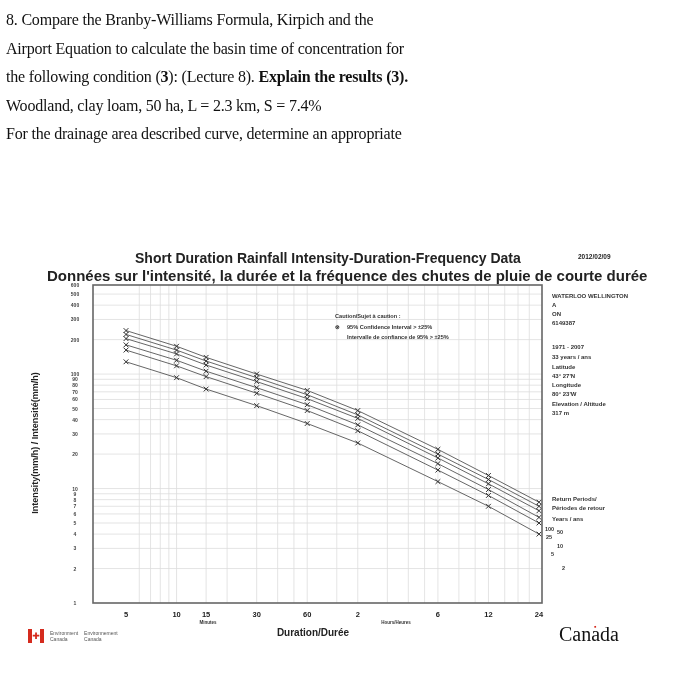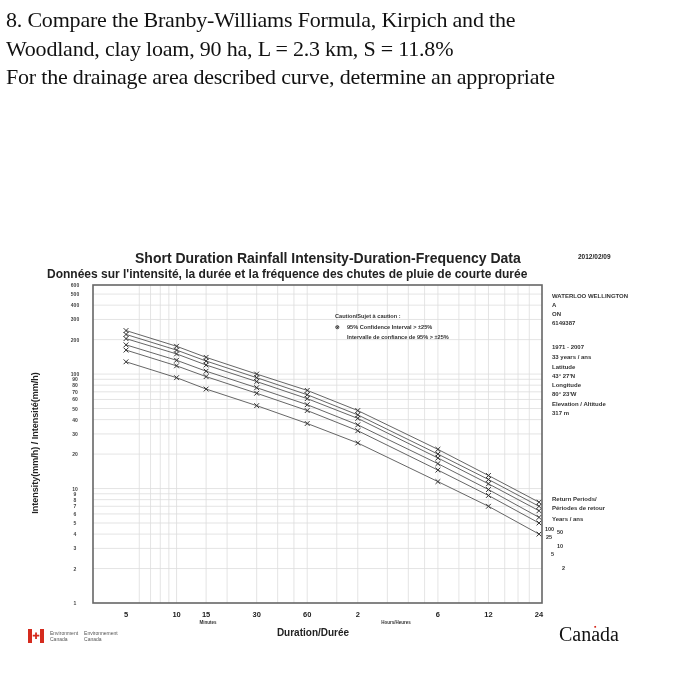--- a/index.html
+++ b/index.html
@@ -1,37 +1,39 @@
 <!DOCTYPE html>
 <html><head>
 <meta charset="utf-8">
 <style>
   html,body{margin:0;padding:0;background:#fff;}
   body{width:683px;height:700px;position:relative;overflow:hidden;font-family:"Liberation Serif",serif;color:#111;}
-  .question{position:absolute;left:6px;top:6px;width:675px;font-size:22px;line-height:28.5px;letter-spacing:-0.2px;}
+  .question{position:absolute;left:6px;top:6px;width:675px;font-size:16px;line-height:28.5px;letter-spacing:-0.2px;}
   .question p{margin:0;}
   .question b{font-weight:bold;}
   .chart-title{position:absolute;left:0;top:250px;width:683px;font-family:"Liberation Sans",sans-serif;font-weight:bold;color:#222;}
   .title-en{position:absolute;left:135px;top:0;font-size:14px;white-space:nowrap;}
   .date{position:absolute;left:578px;top:3px;font-size:6.5px;white-space:nowrap;}
-  .title-fr{position:absolute;left:47px;top:17px;font-size:12px;white-space:nowrap;}
+  .title-fr{position:absolute;left:47px;top:17px;font-size:15px;white-space:nowrap;}
   svg text{font-family:"Liberation Sans",sans-serif;}
   .footer-left{position:absolute;left:28px;top:629px;display:flex;align-items:center;gap:6px;font-family:"Liberation Sans",sans-serif;}
   .flag{display:flex;height:14px;}
   .flag span{display:block;}
   .eclabel{font-size:5px;line-height:6px;color:#555;}
   .canada-wordmark{position:absolute;left:559px;top:623px;font-family:"Liberation Serif",serif;font-size:20px;color:#111;}
   .canada-wordmark .flagmark{position:absolute;left:35px;top:0px;font-size:7px;color:#d52b1e;}
 </style>
 </head>
 <body>
 
 <div class="question">
   <p>8. Compare the Branby-Williams Formula, Kirpich and the</p>
-  <p>Woodland, clay loam, 90 ha, L = 2.3 km, S = 11.8%</p>
+  <p>Airport Equation to calculate the basin time of concentration for</p>
+  <p><span>the following condition (</span><b>3</b><span>): (Lecture 8). </span><b>Explain the results (3).</b></p>
+  <p>Woodland, clay loam, 50 ha, L = 2.3 km, S = 7.4%</p>
   <p>For the drainage area described curve, determine an appropriate</p>
 </div>
 
 <div class="chart-title">
   <div class="title-en">Short Duration Rainfall Intensity-Duration-Frequency Data</div>
   <div class="date">2012/02/09</div>
   <div class="title-fr">Données sur l'intensité, la durée et la fréquence des chutes de pluie de courte durée</div>
 </div>
 
 <svg id="idf" width="683" height="700" style="position:absolute;left:0;top:0;" xmlns="http://www.w3.org/2000/svg">

